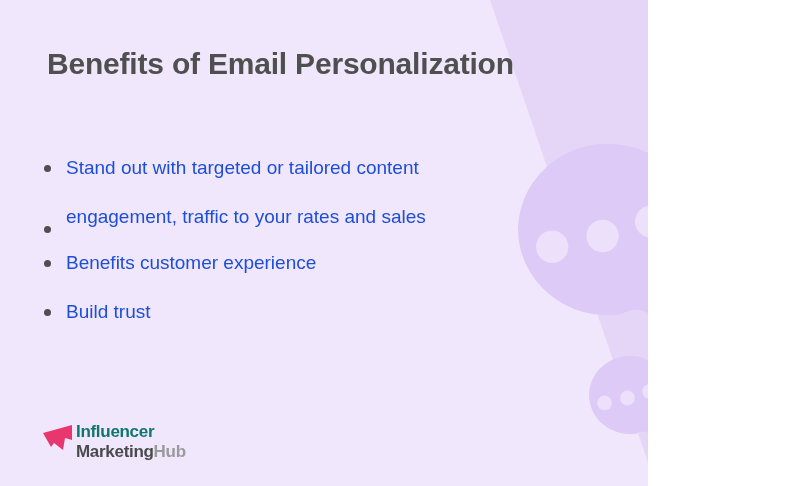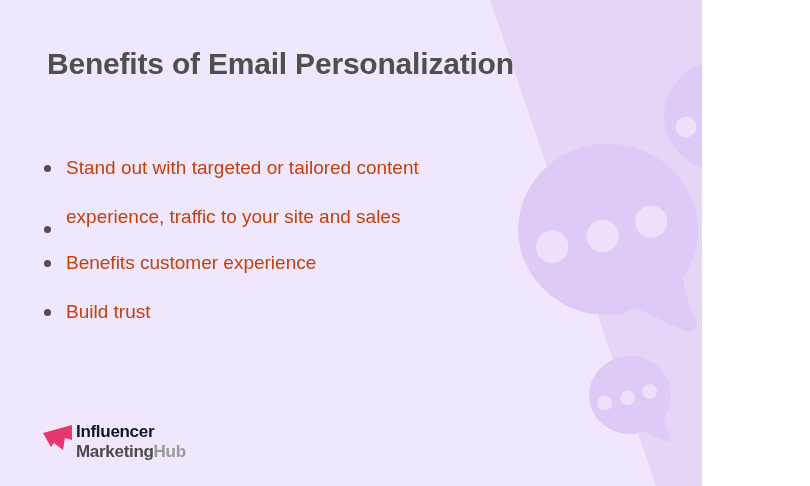--- a/index.html
+++ b/index.html
@@ -2,21 +2,21 @@
 <html><head>
 <meta charset="utf-8">
 <style>
   html, body {
     margin: 0;
     padding: 0;
     background: #ffffff;
   }
   #slide {
     position: relative;
-    width: 702px;
+    width: 648px;
     height: 486px;
     overflow: hidden;
     background: #f0e6fb;
     font-family: "Liberation Sans", sans-serif;
   }
 
   
   .bg-base {
     position: absolute;
     inset: 0;
@@ -59,21 +59,21 @@
     left: 40px;
     top: 156px;
     width: 470px;
     margin: 0;
     padding: 0;
     list-style: none;
   }
   .bullet-item {
     position: relative;
     padding-left: 26px;
-    color: #c2410c;
+    color: #1d4ed8;
     font-size: 19px;
     line-height: 24px;
     margin-bottom: 25px;
   }
   .bullet-item.two-line {
     margin-bottom: 22px;
   }
   .bullet-dot {
     position: absolute;
     left: 4px;
@@ -109,21 +109,21 @@
   }
   .logo-text {
     display: flex;
     flex-direction: column;
     justify-content: center;
     line-height: 1;
   }
   .logo-line1 {
     font-size: 17px;
     font-weight: bold;
-    color: #0f172a;
+    color: #0f766e;
     letter-spacing: -0.3px;
     margin-bottom: 3px;
   }
   .logo-line2 {
     font-size: 17px;
     font-weight: bold;
     letter-spacing: -0.3px;
     color: #4a4a4a;
   }
   .logo-line2 .hub {
@@ -188,21 +188,21 @@
     <ul class="bullet-list">
 
       <li class="bullet-item">
         <span class="bullet-dot"></span>
         <span class="bullet-text">Stand out with targeted or tailored content</span>
       </li>
 
       <li class="bullet-item two-line">
         <span class="bullet-dot"></span>
         <span class="bullet-text">
-          <span class="line2">experience, traffic to your site and sales</span>
+          <span class="line2">engagement, traffic to your rates and sales</span>
         </span>
       </li>
 
       <li class="bullet-item">
         <span class="bullet-dot"></span>
         <span class="bullet-text">Benefits customer experience</span>
       </li>
 
       <li class="bullet-item">
         <span class="bullet-dot"></span>

